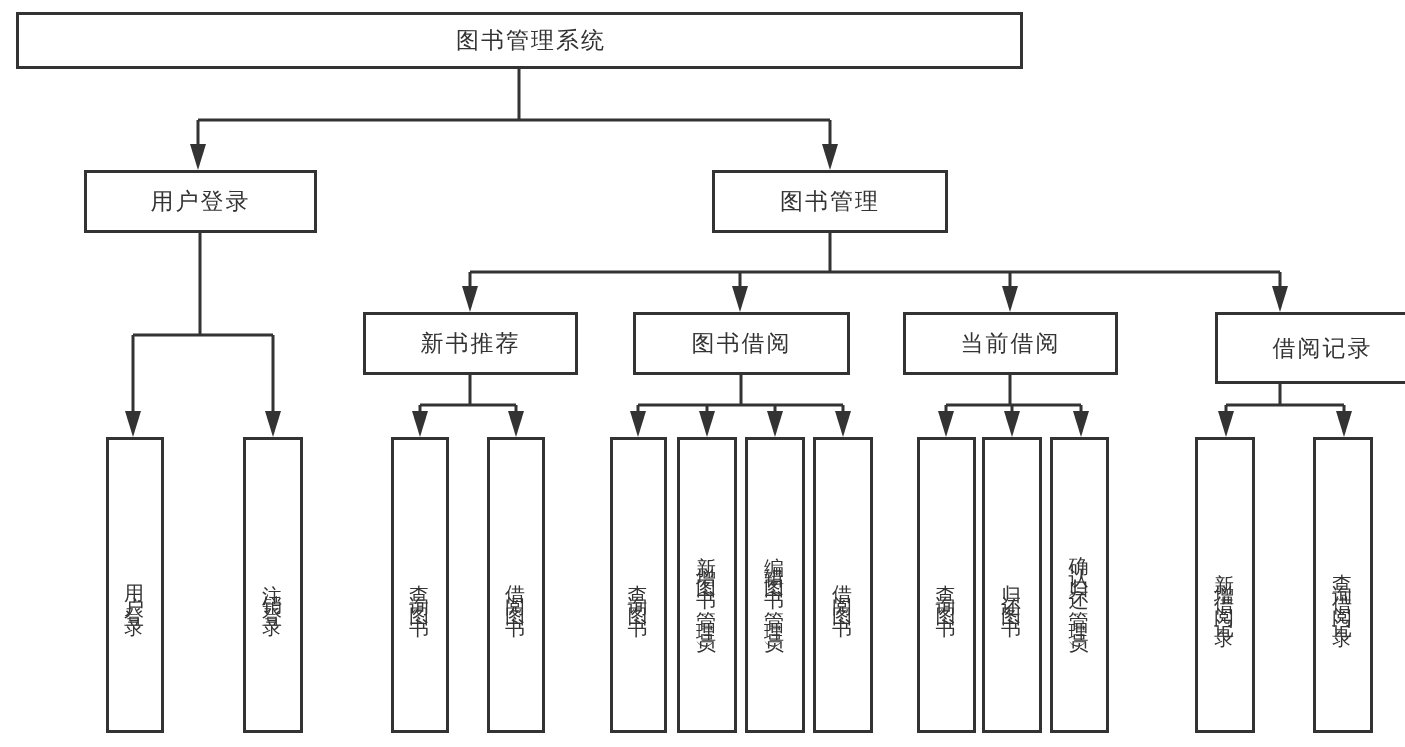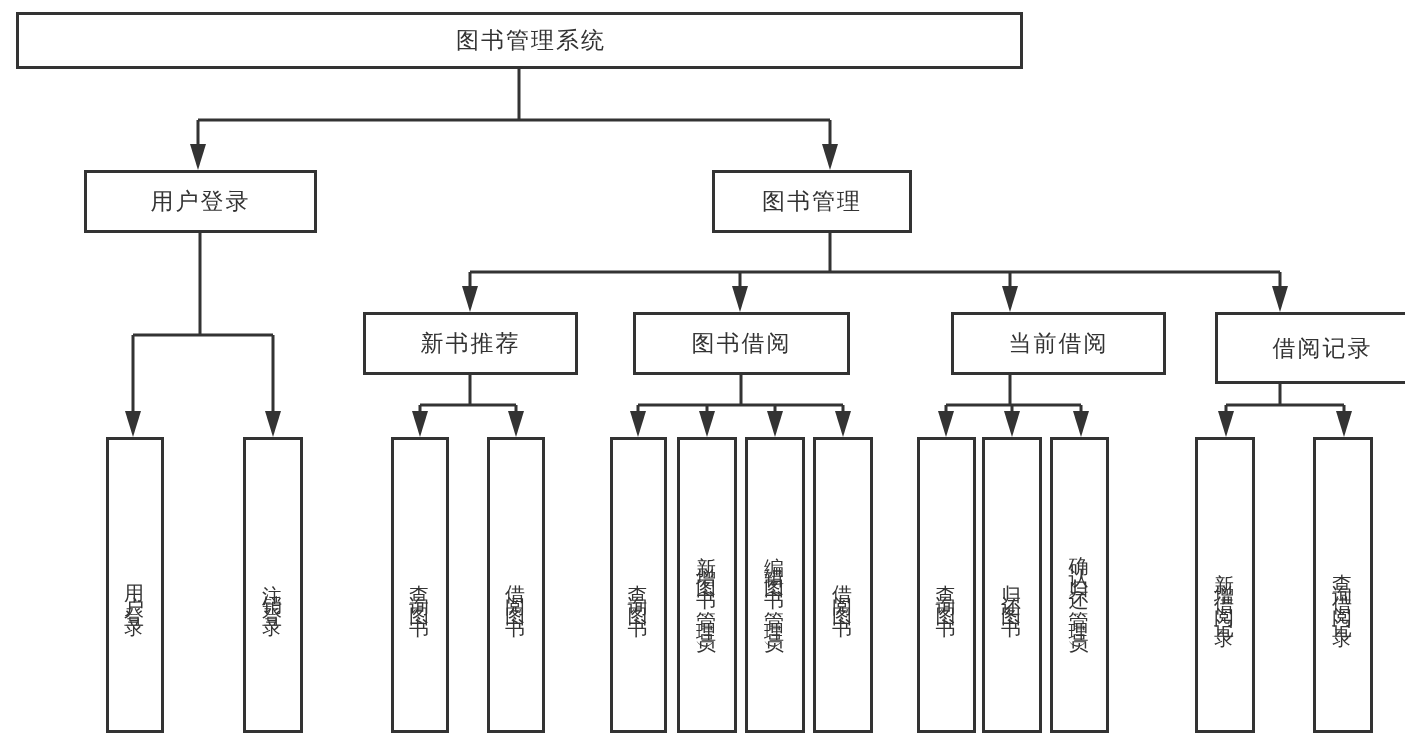--- a/index.html
+++ b/index.html
@@ -71,31 +71,31 @@
       </g>
   </svg>
 
   <div class="hbox" style="left:16px;top:12px;width:1007px;height:57px;padding-left:23px;">
     <span>图书管理系统</span>
   </div>
 
   <div class="hbox" style="left:84px;top:170px;width:233px;height:63px;">
     <span>用户登录</span>
   </div>
-  <div class="hbox" style="left:712px;top:170px;width:200px;height:63px;">
+  <div class="hbox" style="left:712px;top:170px;width:236px;height:63px;">
     <span>图书管理</span>
   </div>
 
   <div class="hbox" style="left:363px;top:312px;width:215px;height:63px;">
     <span>新书推荐</span>
   </div>
   <div class="hbox" style="left:633px;top:312px;width:217px;height:63px;">
     <span>图书借阅</span>
   </div>
-  <div class="hbox" style="left:951px;top:312px;width:215px;height:63px;">
+  <div class="hbox" style="left:903px;top:312px;width:215px;height:63px;">
     <span>当前借阅</span>
   </div>
   <div class="hbox" style="left:1215px;top:312px;width:215px;height:72px;text-align:right;">
     <span>借阅记录</span>
   </div>
 
   <div class="vbox" style="left:106px;top:437px;width:58px;height:296px;">
     <span class="vtext">用户登录</span>
   </div>
   <div class="vbox" style="left:243px;top:437px;width:60px;height:296px;">

